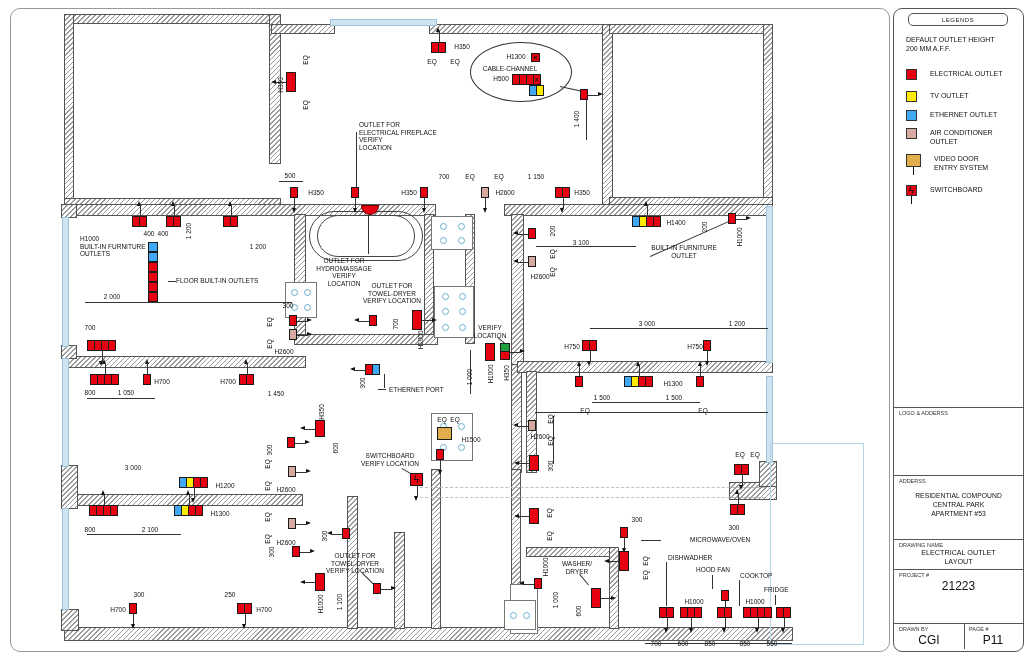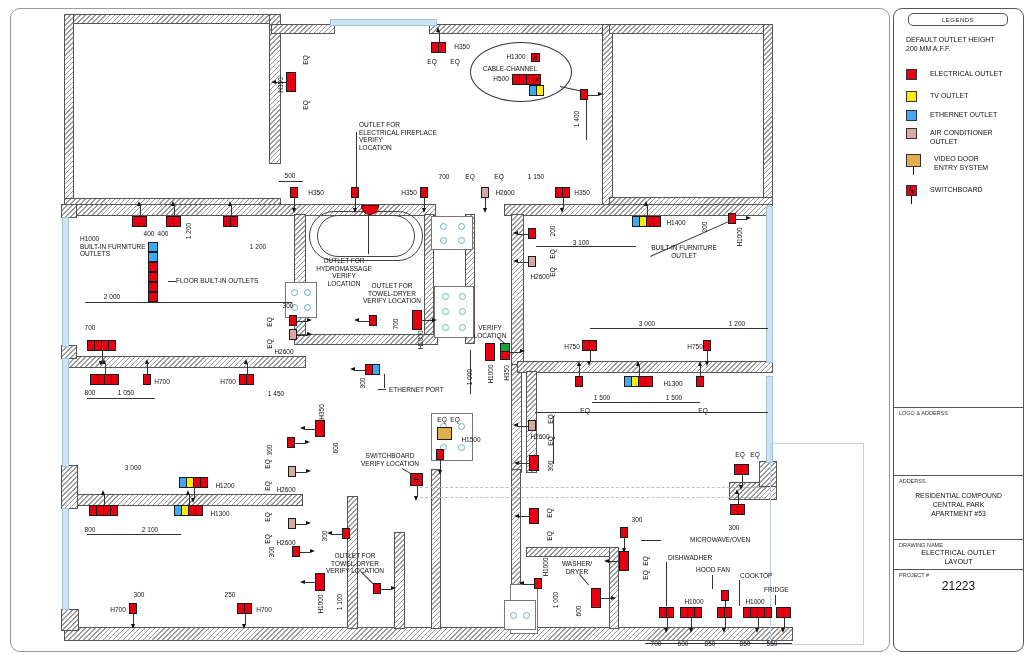--- a/index.html
+++ b/index.html
@@ -707,14 +707,21 @@
     </div>
     <div class="tbrow" style="top:530px;height:30px;">
       <div class="tblab">DRAWING NAME</div>
       <div class="tbval" style="top:8px;font-size:7.2px;">ELECTRICAL OUTLET
 LAYOUT</div>
     </div>
     <div class="tbrow" style="top:560px;height:26px;">
       <div class="tblab">PROJECT #</div>
       <div class="tbval" style="top:9px;">21223</div>
     </div>
+    <div class="tbrow" style="top:614px;height:26px;">
+      <div id="tb-split"></div>
+      <div class="tblab">DRAWN BY</div>
+      <div class="tbval" style="top:9px;left:0;width:70px;">CGI</div>
+      <div class="tblab" style="left:75px;">PAGE #</div>
+      <div class="tbval" style="top:9px;left:70px;width:58px;">P11</div>
+    </div>
   </div>
 </div>
 
 </body></html>

